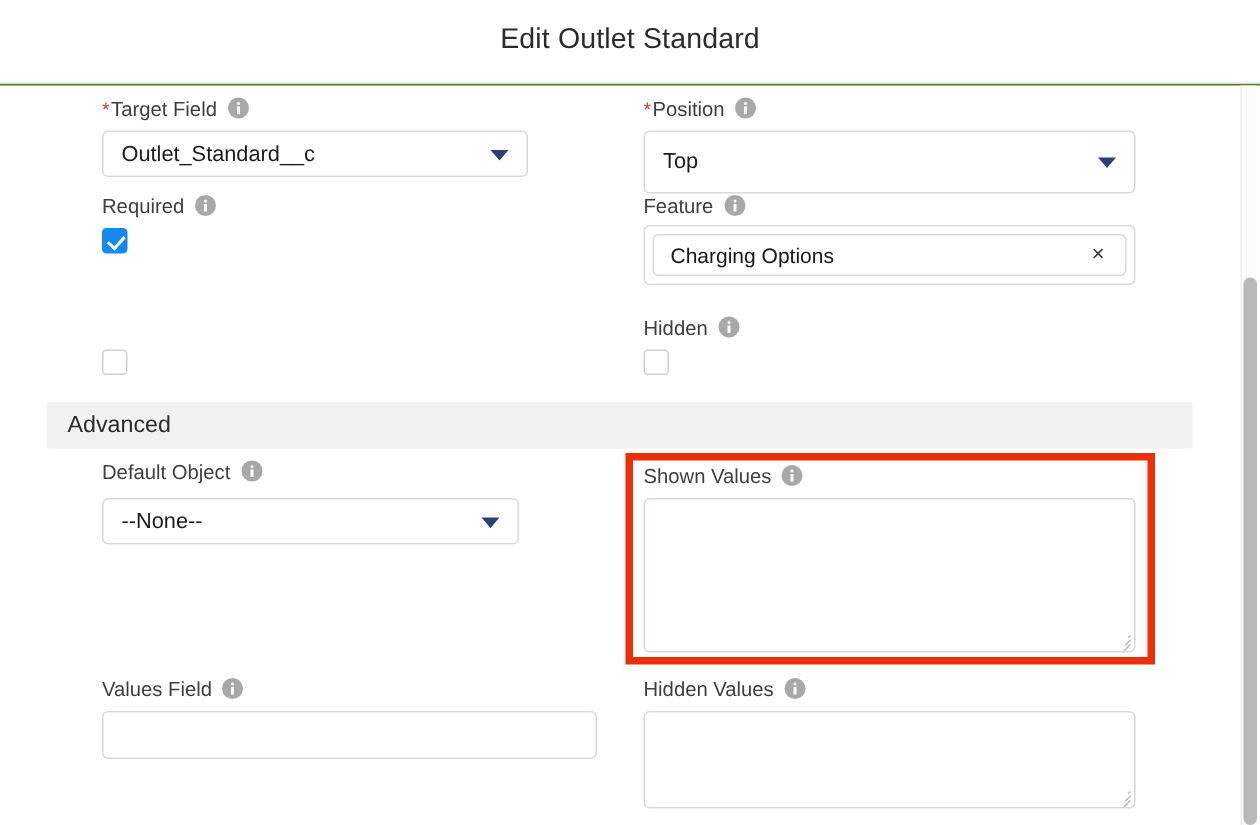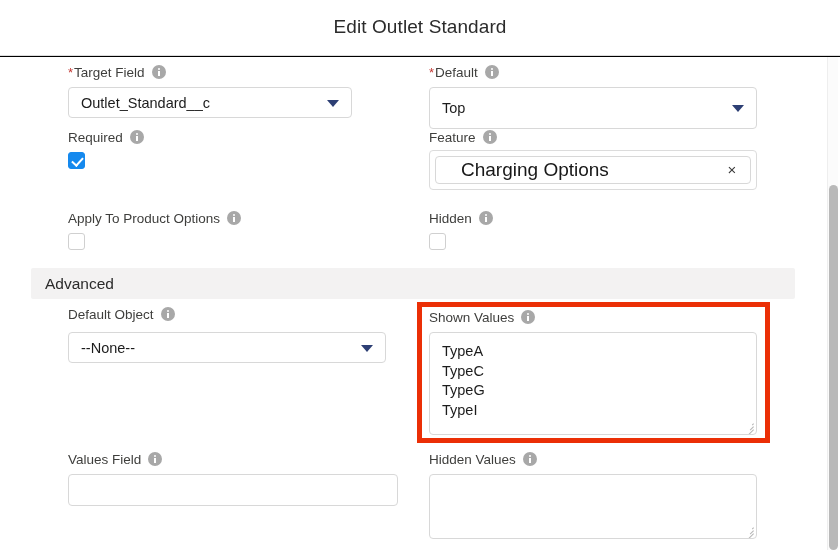--- a/index.html
+++ b/index.html
@@ -8,21 +8,21 @@
     width: 840px; height: 550px;
     background: #ffffff;
     font-family: "Liberation Sans", sans-serif;
     overflow: hidden;
   }
 
   #app {
     position: relative;
     width: 840px;
     height: 550px;
-    background: #000000;
+    background: #4d7c0f;
   }
 
   
   .modal-header {
     position: absolute;
     left: 0; top: 0;
     width: 840px; height: 56px;
     border-bottom: 1px solid #dcdcdc;
     background: #ffffff;
   }
@@ -143,23 +143,23 @@
   }
   .lookup-inner {
     position: relative;
     width: 100%; height: 100%;
     border: 1px solid #d8d8d8;
     border-radius: 4px;
     background: #ffffff;
   }
   .lookup-value {
     position: absolute;
-    left: 25px; top: 50%;
+    left: 11px; top: 50%;
     transform: translateY(-50%);
-    font-size: 19px;
+    font-size: 14px;
     color: #181818;
     white-space: nowrap;
   }
   .clear-x {
     position: absolute;
     right: 10px; top: 50%;
     transform: translateY(-50%);
     width: 16px; height: 16px;
     color: #3b3b3b;
     font-size: 15px;
@@ -254,21 +254,21 @@
 
     <div class="field-label" style="left:68px; top:8px;">
       <span class="req-star">*</span><span>Target Field</span><span class="info-icon"></span>
     </div>
     <div class="input-box" style="left:68px; top:30px; width:284px; height:31px;">
       <span class="input-text">Outlet_Standard__c</span>
       <span class="dropdown-arrow"></span>
     </div>
 
     <div class="field-label" style="left:429px; top:8px;">
-      <span class="req-star">*</span><span>Default</span><span class="info-icon"></span>
+      <span class="req-star">*</span><span>Position</span><span class="info-icon"></span>
     </div>
     <div class="input-box" style="left:429px; top:30px; width:328px; height:42px;">
       <span class="input-text">Top</span>
       <span class="dropdown-arrow"></span>
     </div>
 
     <div class="field-label" style="left:68px; top:73px;text-align:center;">
       <span>Required</span><span class="info-icon"></span>
     </div>
     <div class="checkbox checked" style="left:68px; top:95px;"></div>
@@ -276,50 +276,43 @@
     <div class="field-label" style="left:429px; top:73px;">
       <span>Feature</span><span class="info-icon"></span>
     </div>
     <div class="lookup-outer" style="left:429px; top:93px; width:328px; height:40px;">
       <div class="lookup-inner">
         <span class="lookup-value">Charging Options</span>
         <span class="clear-x">×</span>
       </div>
     </div>
 
-    <div class="field-label" style="left:68px; top:154px;">
-      <span>Apply To Product Options</span><span class="info-icon"></span>
-    </div>
     <div class="checkbox" style="left:68px; top:176px;"></div>
 
     <div class="field-label" style="left:429px; top:154px;">
       <span>Hidden</span><span class="info-icon"></span>
     </div>
     <div class="checkbox" style="left:429px; top:176px;"></div>
 
     <div class="section-bar" style="left:31px; top:211px; width:764px; height:31px;">
       <span class="section-bar-title">Advanced</span>
     </div>
 
     <div class="field-label" style="left:68px; top:250px;text-align:center;">
       <span>Default Object</span><span class="info-icon"></span>
     </div>
-    <div class="input-box" style="left:68px; top:275px; width:318px; height:31px;">
+    <div class="input-box" style="left:68px; top:275px; width:278px; height:31px;">
       <span class="input-text">--None--</span>
       <span class="dropdown-arrow"></span>
     </div>
 
     <div class="field-label" style="left:429px; top:253px;">
       <span>Shown Values</span><span class="info-icon"></span>
     </div>
     <div class="textarea-box" style="left:429px; top:275px; width:328px; height:103px;">
-      <div class="textarea-lines">TypeA
-TypeC
-TypeG
-TypeI</div>
       <span class="resize-grip">
           <i></i>
           <i></i>
           <i></i>
         </span>
     </div>
 
     <div class="field-label" style="left:68px; top:395px;">
       <span>Values Field</span><span class="info-icon"></span>
     </div>

